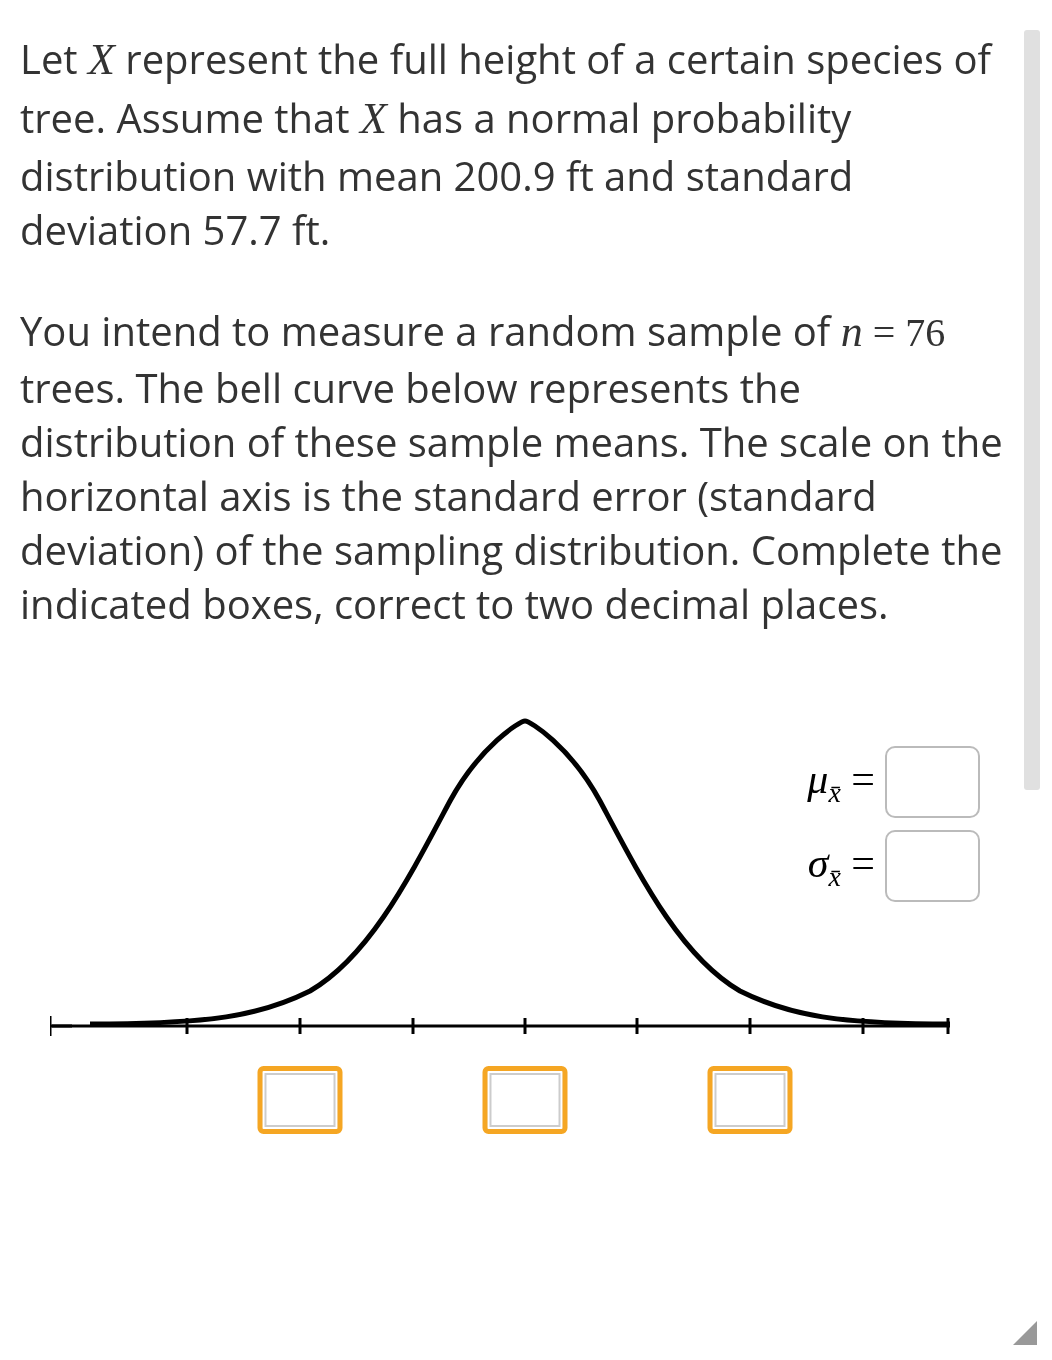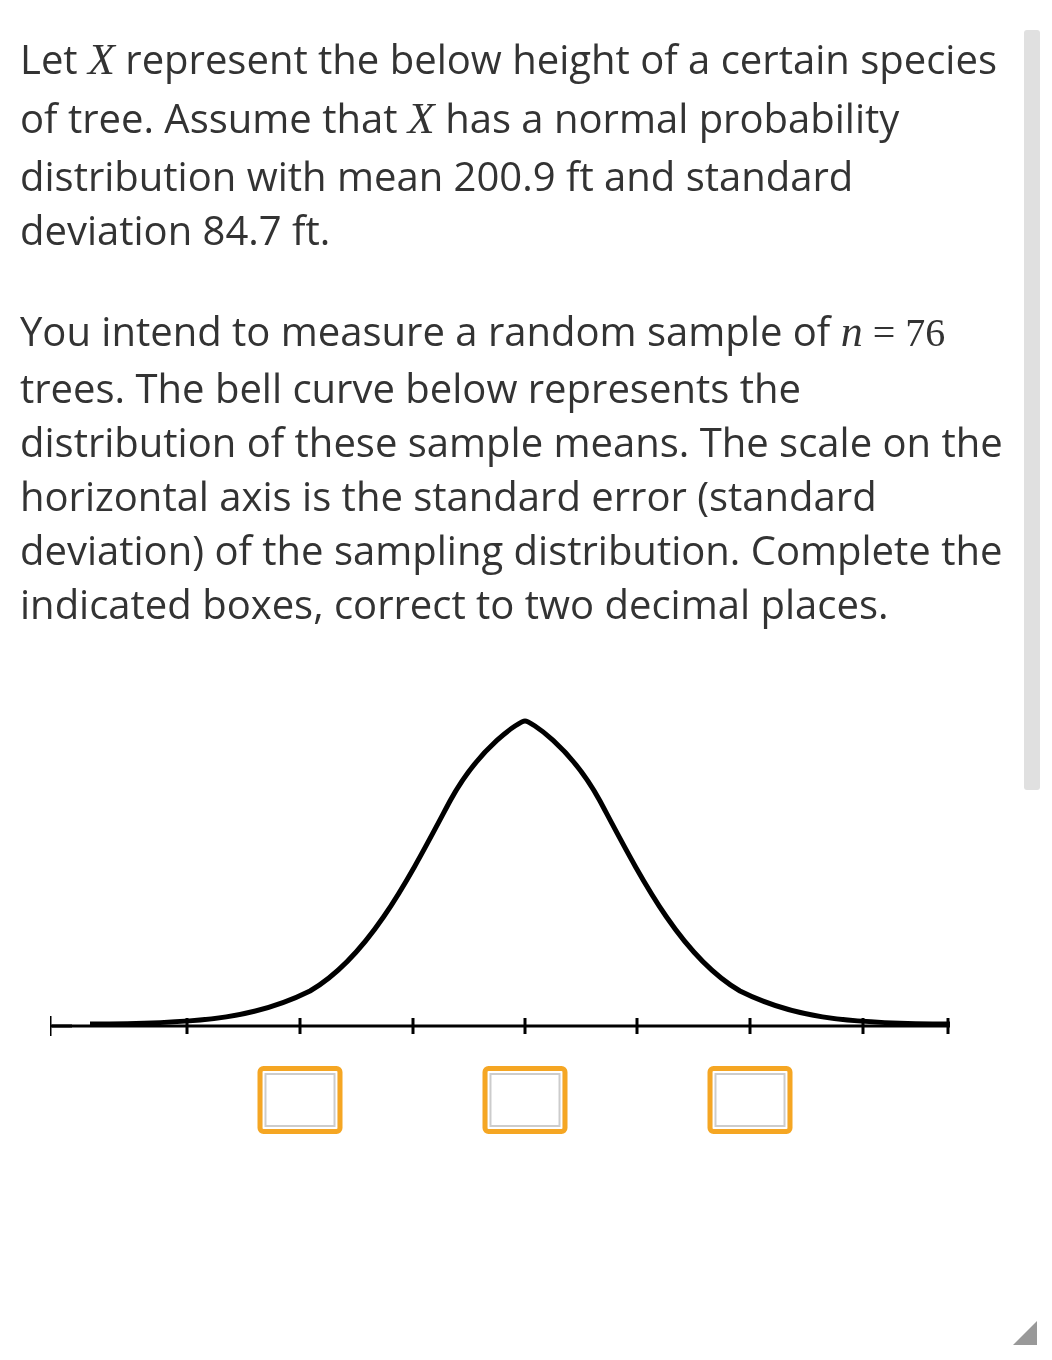--- a/index.html
+++ b/index.html
@@ -112,21 +112,21 @@
       height: 24px;
       background: #999;
       clip-path: polygon(100% 0, 100% 100%, 0 100%);
     }
   </style>
 </head>
 <body>
 
 <div class="content">
   <p class="paragraph">
-    <span>Let </span><span class="math-it">X</span><span> represent the below height of a certain species of tree. Assume that </span><span class="math-it">X</span><span> has a normal probability distribution with mean 200.9 ft and standard deviation 84.7 ft.</span>
+    <span>Let </span><span class="math-it">X</span><span> represent the full height of a certain species of tree. Assume that </span><span class="math-it">X</span><span> has a normal probability distribution with mean 200.9 ft and standard deviation 57.7 ft.</span>
   </p>
 
   <p class="paragraph">
     <span>You intend to measure a random sample of </span><span class="math-it">n</span><span class="math-num"> = </span><span class="math-num">76</span><span> trees. The bell curve below represents the distribution of these sample means. The scale on the horizontal axis is the standard error (standard deviation) of the sampling distribution. Complete the indicated boxes, correct to </span><span class="bold">two decimal places</span><span>.</span>
   </p>
 </div>
 
 <div class="scroll-indicator"></div>
 
 <div class="figure-area">
@@ -148,20 +148,34 @@
 
     <path d="M 40 318 
              C 160 318, 210 310, 260 285
              C 320 250, 360 170, 400 95
              C 430 40, 470 15, 475 15
              C 480 15, 520 40, 550 95
              C 590 170, 630 250, 690 285
              C 740 310, 790 318, 900 318" fill="none" stroke="#000" stroke-width="5"></path>
   </svg>
 
+  <div class="answer-group">
+    <div class="answer-row">
+      <span class="answer-label">
+        <span>μ</span><span class="sub">x̄</span><span style="font-style:normal"> =</span>
+      </span>
+      <input class="input-box" type="text" style="">
+    </div>
+    <div class="answer-row">
+      <span class="answer-label">
+        <span>σ</span><span class="sub">x̄</span><span style="font-style:normal"> =</span>
+      </span>
+      <input class="input-box" type="text" style="">
+    </div>
+  </div>
 
   <div class="axis-inputs">
     <input class="axis-box b1" type="text" style="">
     <input class="axis-box b2" type="text" style="">
     <input class="axis-box b3" type="text" style="">
   </div>
 </div>
 
 <div class="bottom-corner"></div>
 

